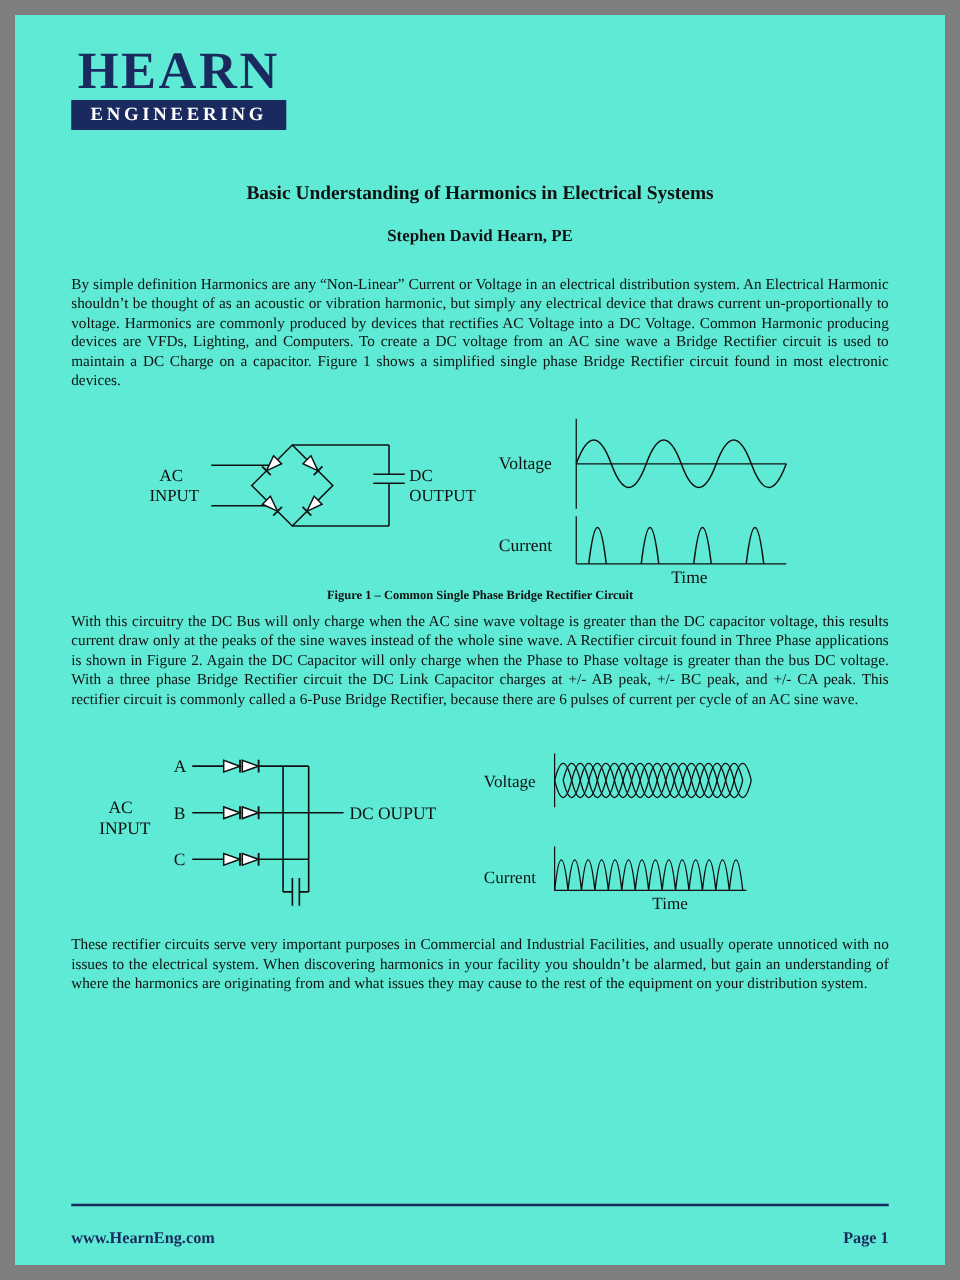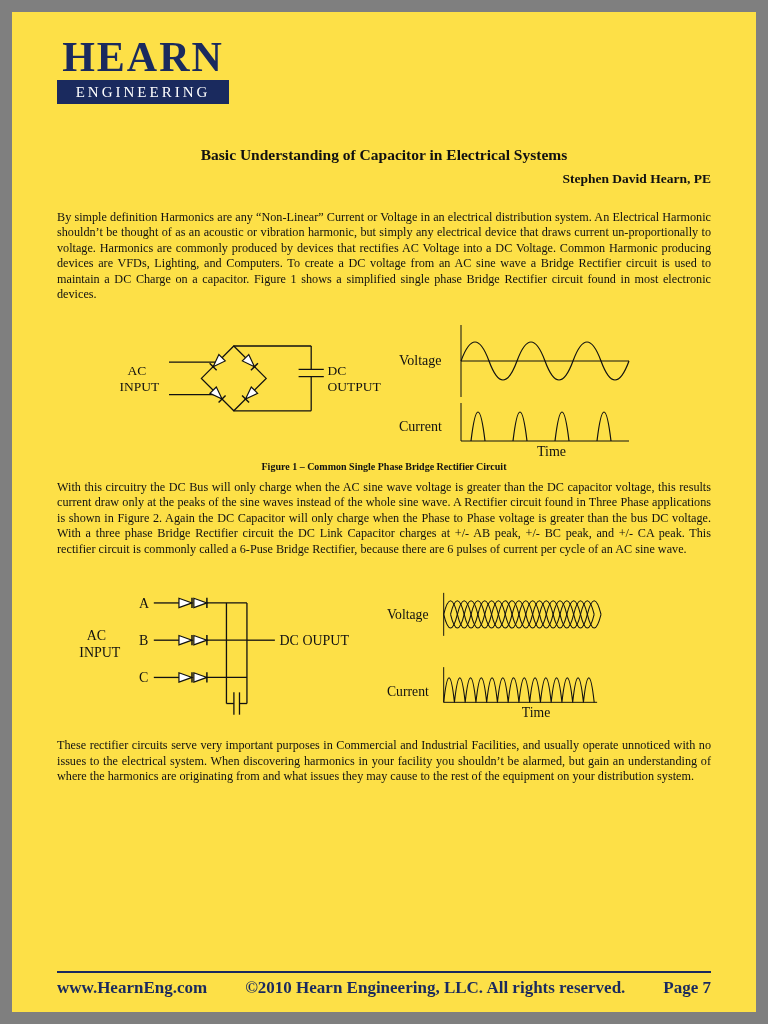--- a/index.html
+++ b/index.html
@@ -1,64 +1,64 @@
 <!DOCTYPE html>
 <html><head>
 <meta charset="utf-8">
 <style>
   * { margin:0; padding:0; box-sizing:border-box; }
   html,body { width:768px; height:1024px; }
   body { background:#7f7f7f; font-family:"Liberation Serif", serif; color:#111; }
   .page {
-    width:744px; height:1000px; margin:12px auto; background:#fde047;
+    width:744px; height:1000px; margin:12px auto; background:#5eead4;
     padding:26px 45px 14px 45px; display:flex; flex-direction:column;
   }
   .logo { width:172px; }
   .logo-wordmark {
     font-size:42px; font-weight:bold; color:#1a2a5e; text-align:center;
     line-height:0.95; letter-spacing:2px; font-family:"Liberation Serif", serif;
   }
   .logo-banner {
     margin-top:2px; background:#1a2a5e; color:#ffffff; text-align:center;
-    font-size:15px; font-weight:normal; letter-spacing:3px; padding:4px 0 3px;
+    font-size:15px; font-weight:bold; letter-spacing:3px; padding:4px 0 3px;
   }
   .title { text-align:center; font-weight:bold; font-size:15.5px; margin-top:42px; }
-  .author { text-align:right; font-weight:bold; font-size:13.5px; margin-top:7px; }
+  .author { text-align:center; font-weight:bold; font-size:13.5px; margin-top:17px; }
   .para { font-size:12.2px; line-height:15.5px; text-align:justify; }
   #para1 { margin-top:23px; }
   #para2 { margin-top:8px; }
   #para3 { margin-top:14px;font-family:Liberation Serif, serif; }
   .fig-row { display:flex; align-items:flex-start; }
   #fig1-row { margin-top:16px; }
   #fig1-circuit { margin-left:58px; }
   #fig1-plot { margin-left:14px; }
   #fig2-row { margin-top:18px; }
   #fig2-circuit { margin-left:22px; }
   #fig2-plot { margin-left:28px; margin-top:8px; }
   .fig-caption { text-align:center; font-weight:bold; font-size:10px; margin-top:2px; }
   .footer {
     margin-top:auto; border-top:2px solid #1a2a5e; display:flex;
-    justify-content:space-between; padding-top:5px;
-    color:#1a2a5e; font-weight:bold; font-size:17px;
+    justify-content:space-between; padding-top:17px;
+    color:#1a2a5e; font-weight:bold; font-size:13px;
   }
   svg text { font-family:"Liberation Serif", serif; fill:#111; }
   svg .lbl { font-size:15px; }
   svg .plbl { font-size:14px; }
 </style>
 </head>
 <body>
 
 <div class="page">
 
   <div class="logo">
     <div class="logo-wordmark">HEARN</div>
     <div class="logo-banner">ENGINEERING</div>
   </div>
 
-  <div class="title">Basic Understanding of Capacitor in Electrical Systems</div>
+  <div class="title">Basic Understanding of Harmonics in Electrical Systems</div>
   <div class="author">Stephen David Hearn, PE</div>
 
   <p class="para" id="para1">By simple definition Harmonics are any “Non-Linear” Current or Voltage in an electrical distribution system.  An Electrical Harmonic shouldn’t be thought of as an acoustic or vibration harmonic, but simply any electrical device that draws current un-proportionally to voltage.  Harmonics are commonly produced by devices that rectifies AC Voltage into a DC Voltage.  Common Harmonic producing devices are VFDs, Lighting, and Computers.  To create a DC voltage from an AC sine wave a Bridge Rectifier circuit is used to maintain a DC Charge on a capacitor.  Figure 1 shows a simplified single phase Bridge Rectifier circuit found in most electronic devices.</p>
 
   <div class="fig-row" id="fig1-row">
     <svg id="fig1-circuit" width="270" height="126" viewBox="0 0 300 140">
       <defs>
         <g id="dgl1">
           <polygon points="-7,-5 -7,5 7,0" fill="#ffffff" stroke="#111" stroke-width="1.3"></polygon>
           <line x1="7" y1="-5.5" x2="7" y2="5.5" stroke="#111" stroke-width="1.6"></line>
@@ -160,17 +160,16 @@
       <text class="plbl" x="0" y="37">Voltage</text>
       <text class="plbl" x="0" y="116">Current</text>
       <text class="plbl" x="138" y="137">Time</text>
     </svg>
   </div>
 
   <p class="para" id="para3">These rectifier circuits serve very important purposes in Commercial and Industrial Facilities, and usually operate unnoticed with no issues to the electrical system.  When discovering harmonics in your facility you shouldn’t be alarmed, but gain an understanding of where the harmonics are originating from and what issues they may cause to the rest of the equipment on your distribution system.</p>
 
   <div class="footer">
     <span>www.HearnEng.com</span>
-    <span>©2010 Hearn Engineering, LLC. All rights reserved.</span>
-    <span>Page 7</span>
+    <span>Page 1</span>
   </div>
 
 </div>
 
 </body></html>

